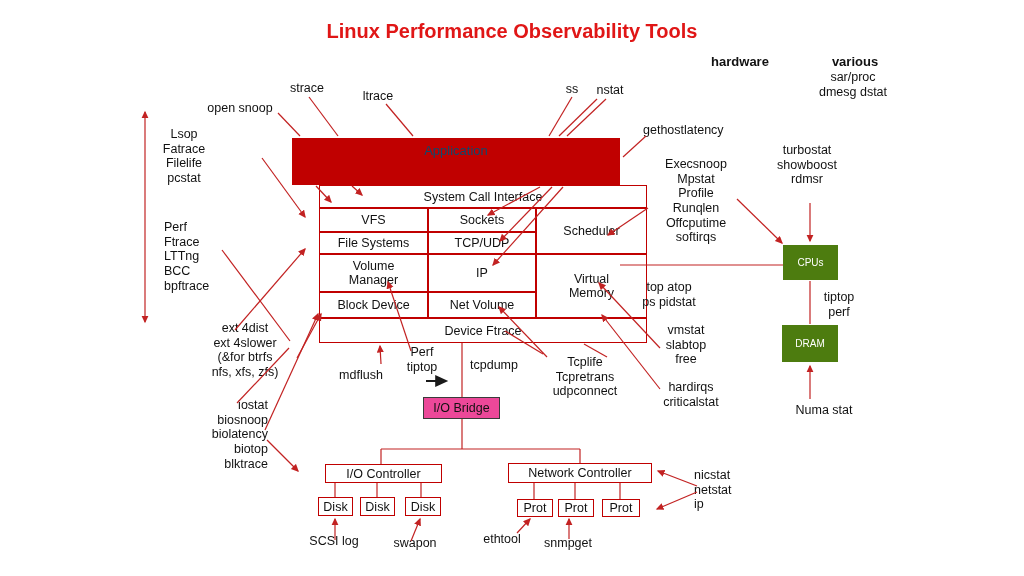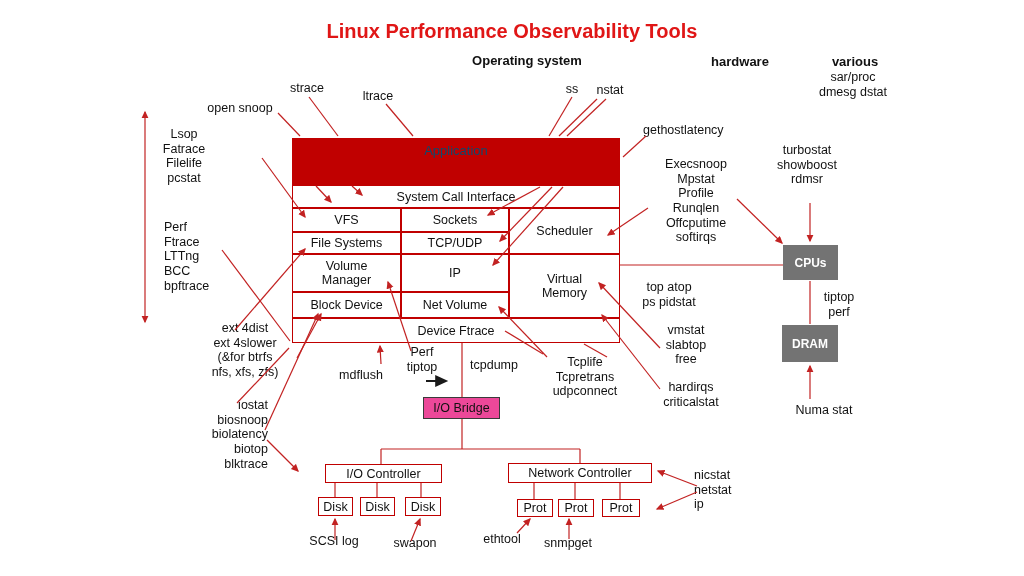--- a/index.html
+++ b/index.html
@@ -6,39 +6,38 @@
   #stage{position:relative;width:1024px;height:576px;background:#fff;overflow:hidden;
          font-family:"Liberation Sans",sans-serif;color:#111;}
   .lbl{position:absolute;font-size:12.5px;line-height:1.17;white-space:pre-line;color:#111;}
   .c{text-align:center;}
   .r{text-align:right;}
   .bold{font-weight:bold;font-size:13px;}
   #title{position:absolute;top:20px;left:0;width:1024px;text-align:center;
          font-size:20px;font-weight:bold;color:#e01616;}
   .cell{position:absolute;border:1px solid #c00000;box-sizing:border-box;
         display:flex;align-items:center;justify-content:center;text-align:center;
-        font-size:12.5px;white-space:pre-line;background:#fff;}
+        font-size:12.5px;white-space:pre-line;background:#fff;margin-left:27px;}
   .redfill{position:absolute;background:#c00000;box-sizing:border-box;}
   .whitetxt{position:absolute;color:#0c4a6e;font-size:13px;text-align:center;}
-  .hwbox{position:absolute;background:#737373;color:#fff;font-weight:bold;font-size:12px;
+  .hwbox{position:absolute;background:#4d7c0f;color:#fff;font-weight:normal;font-size:10px;
          display:flex;align-items:center;justify-content:center;box-sizing:border-box;}
   .blkbox{position:absolute;border:1.5px solid #3a3a3a;box-sizing:border-box;background:#ec4899;
           display:flex;align-items:center;justify-content:center;font-size:12.5px;}
   .redbox{position:absolute;border:1.5px solid #c00000;box-sizing:border-box;background:#fff;
           display:flex;align-items:center;justify-content:center;font-size:12.5px;}
   #arrows{position:absolute;left:0;top:0;pointer-events:none;}
 </style>
 </head>
 <body>
 
 <div id="stage">
 
   <div id="title">Linux Performance Observability Tools</div>
 
-  <div class="lbl c bold" style="left:427px;top:53px;width:200px;">Operating system</div>
   <div class="lbl c bold" style="left:690px;top:54px;width:100px;">hardware</div>
   <div class="lbl c bold" style="left:805px;top:54px;width:100px;">various</div>
   <div class="lbl c" style="left:803px;top:70px;width:100px;">sar/proc
 dmesg dstat</div>
 
   <div class="redfill" style="left:292px;top:138px;width:328px;height:47px;"></div>
   <div class="whitetxt" style="left:292px;top:143px;width:328px;">Application</div>
 
   <div class="cell" style="left:292px;top:185px;width:328px;height:23px;">System Call Interface</div>
   <div class="cell" style="left:292px;top:208px;width:109px;height:24px;">VFS</div>

